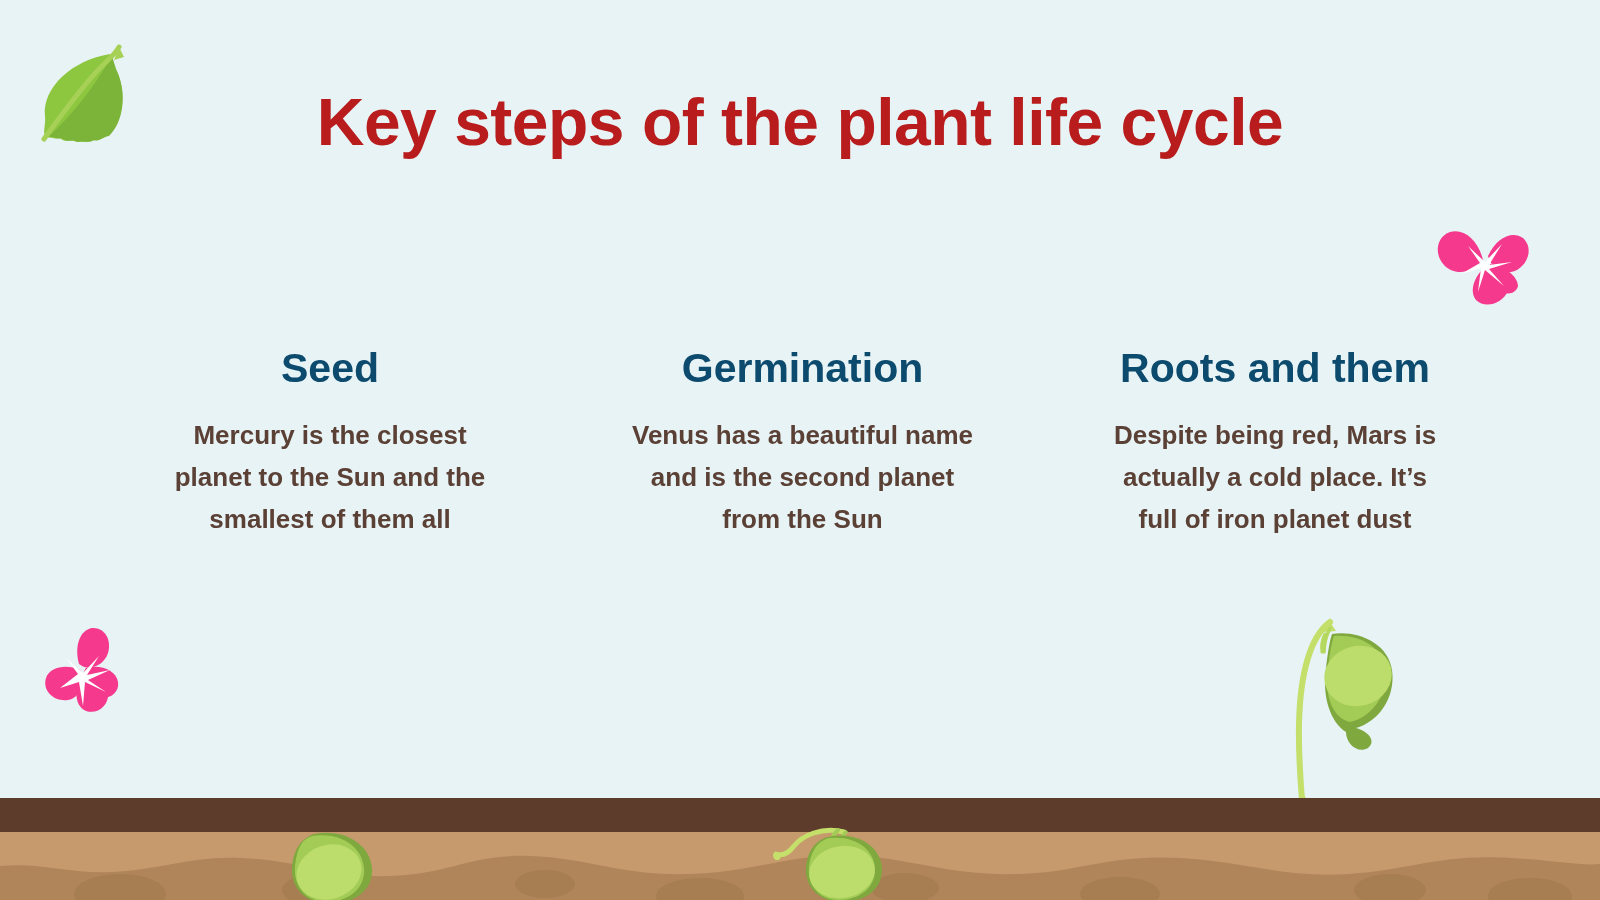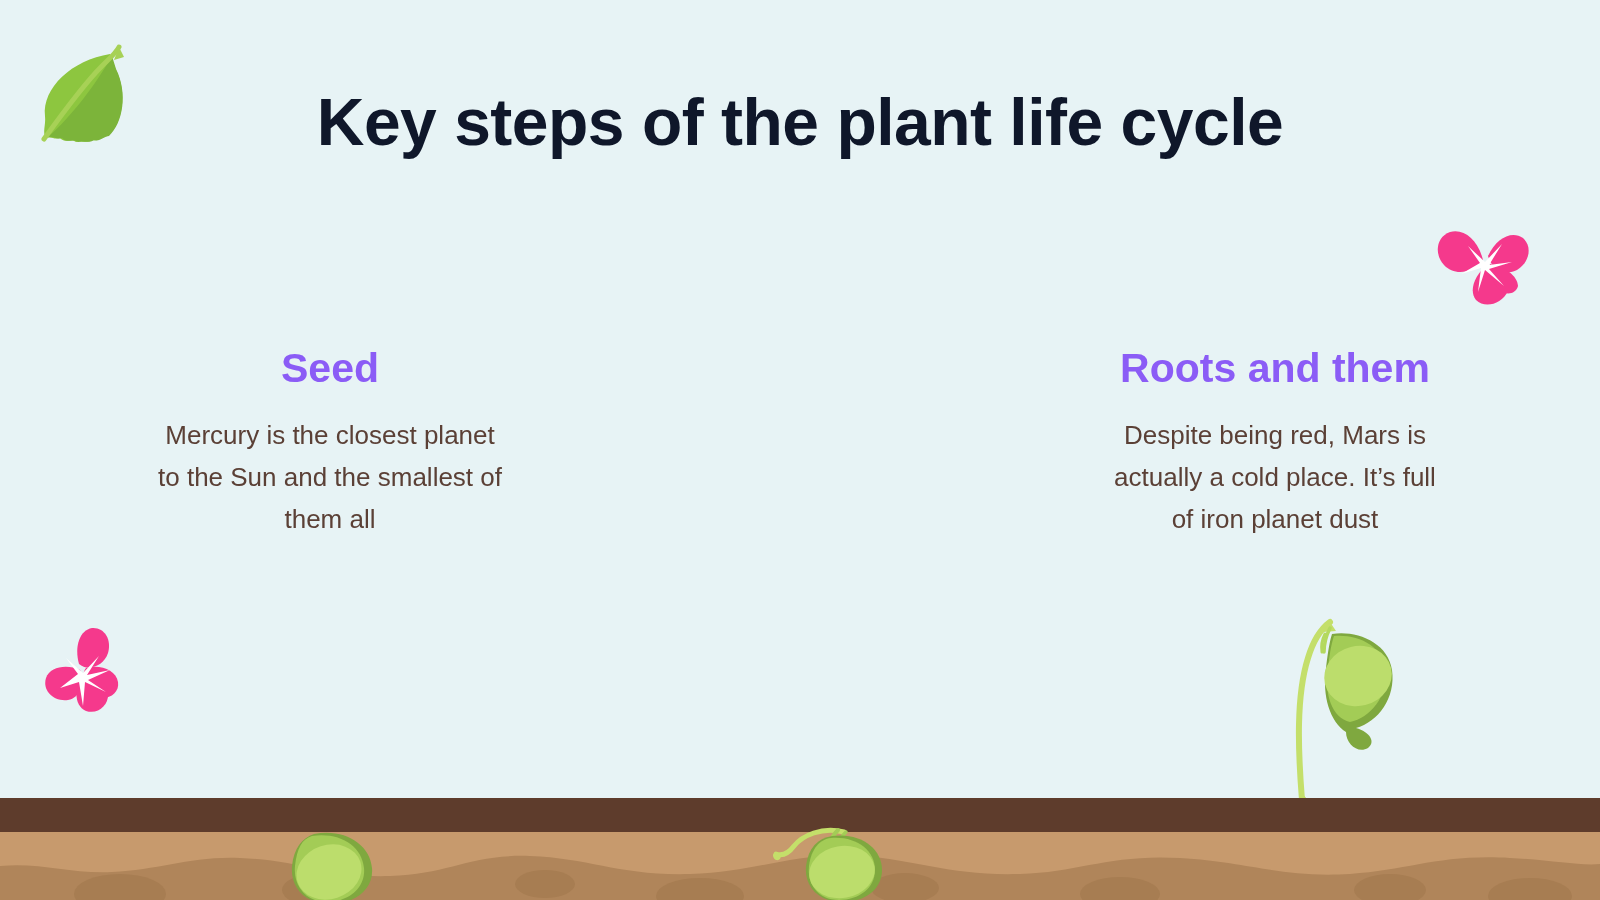--- a/index.html
+++ b/index.html
@@ -20,21 +20,21 @@
   #title {
     position: absolute;
     left: 0;
     top: 88px;
     width: 1600px;
     text-align: center;
     font-family: "Liberation Sans Narrow", "Liberation Sans", sans-serif;
     font-size: 66px;
     font-weight: bold;
     letter-spacing: -0.5px;
-    color: #0f172a;
+    color: #b91c1c;
     line-height: 1.05;
     white-space: nowrap;
   }
 
   
   #columns {
     position: absolute;
     left: 130px;
     top: 345px;
     width: 1345px;
@@ -43,29 +43,29 @@
     align-items: flex-start;
   }
   .col {
     width: 400px;
     text-align: center;
   }
   .col-heading {
     font-family: "Liberation Sans", sans-serif;
     font-size: 41px;
     font-weight: bold;
-    color: #8b5cf6;
+    color: #0c4a6e;
     line-height: 1.15;
     margin: 0 0 22px 0;
     white-space: nowrap;
   }
   .col-body {
     font-family: "Liberation Sans", sans-serif;
     font-size: 26px;
-    font-weight: normal;
+    font-weight: bold;
     color: #5b4036;
     line-height: 1.62;
     margin: 0 auto;
     width: 350px;
   }
 
   
   #ground {
     position: absolute;
     left: 0;
@@ -241,20 +241,24 @@
     </svg>
   </div>
 
   <div id="columns">
 
     <div class="col">
       <div class="col-heading">Seed</div>
       <div class="col-body">Mercury is the closest planet to the Sun and the smallest of them all</div>
     </div>
 
+    <div class="col">
+      <div class="col-heading">Germination</div>
+      <div class="col-body">Venus has a beautiful name and is the second planet from the Sun</div>
+    </div>
 
     <div class="col">
       <div class="col-heading">Roots and them</div>
       <div class="col-body">Despite being red, Mars is actually a cold place. It’s full of iron planet dust</div>
     </div>
 
   </div>
 
 </div>
 

